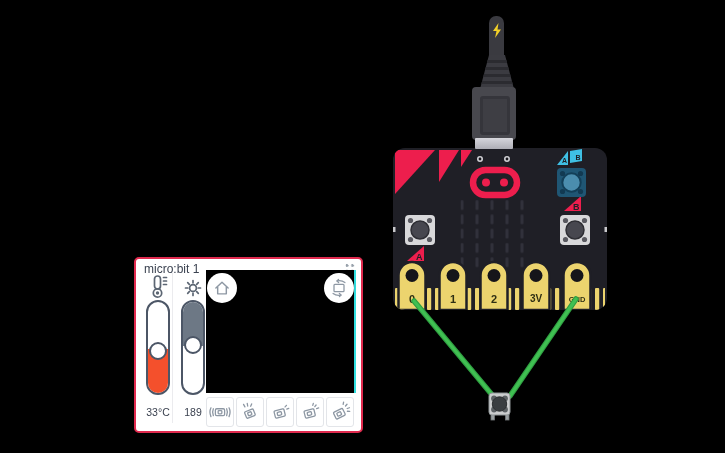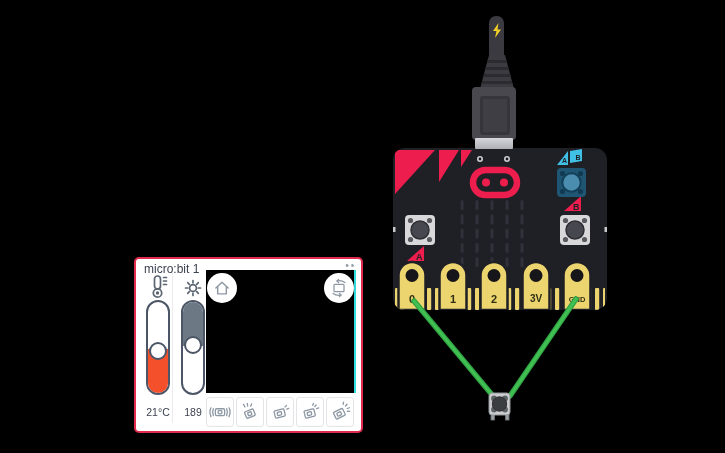--- a/index.html
+++ b/index.html
@@ -228,21 +228,21 @@
       <rect x="7.5" y="2" width="6" height="13" rx="3"></rect>
       <circle cx="10.5" cy="19" r="4.2"></circle>
       <path d="M16.5 3.5 h3 M16.5 7 h3 M16.5 10.5 h3"></path>
     </g>
     <circle cx="10.5" cy="19" r="1.7" fill="#5c6673"></circle>
   </svg>
   <div class="abs track" style="left:10px;top:41px;">
     <div class="fill" style="bottom:0;height:44px;background:#f4502c;"></div>
     <div class="thumb" style="top:40px;"></div>
   </div>
-  <div class="abs slider-value" style="left:0;top:147px;">21°C</div>
+  <div class="abs slider-value" style="left:0;top:147px;">33°C</div>
 
   <svg class="abs slider-icon" style="left:45px;top:16px;" viewBox="0 0 24 24">
     <g stroke="#5c6673" stroke-width="1.7" fill="none" stroke-linecap="round">
       <circle cx="12" cy="12" r="3.4"></circle>
       <path d="M12 4.5 V6.8 M12 17.2 V19.5 M4.5 12 H6.8 M17.2 12 H19.5 M6.7 6.7 L8.3 8.3 M15.7 15.7 L17.3 17.3 M17.3 6.7 L15.7 8.3 M8.3 15.7 L6.7 17.3"></path>
     </g>
   </svg>
   <div class="abs track" style="left:45px;top:41px;">
     <div class="fill" style="top:0;height:44px;background:#6d7885;"></div>
     <div class="thumb" style="top:34px;"></div>

